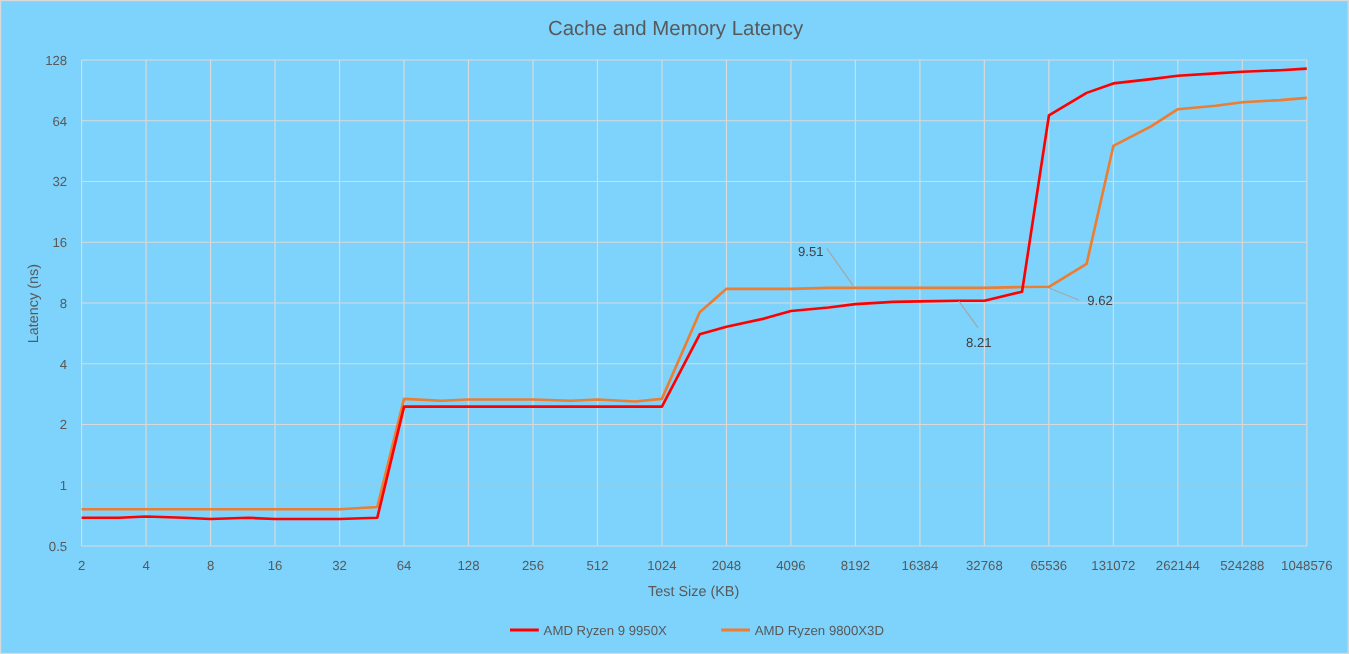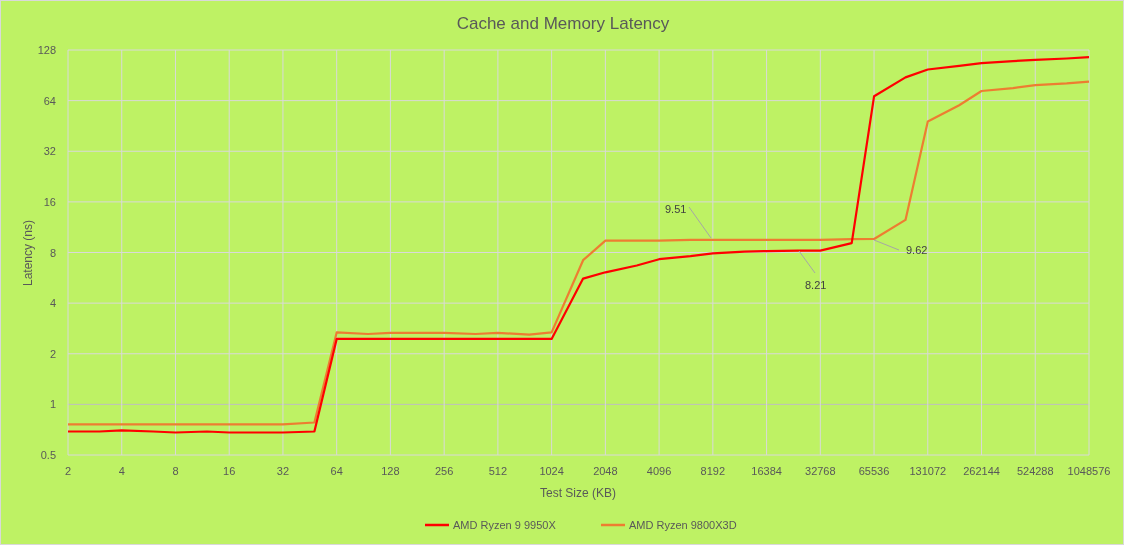--- a/index.html
+++ b/index.html
@@ -1,17 +1,17 @@
 <!DOCTYPE html>
 <html><head>
 <meta charset="utf-8">
 <style>
   html,body{margin:0;padding:0;background:#fff;}
   body{width:1124px;height:545px;overflow:hidden;font-family:"Liberation Sans",sans-serif;}
-  .frame{position:absolute;left:0;top:0;width:1122px;height:543px;border:1px solid #d9d9d9;background:#bef264;}
+  .frame{position:absolute;left:0;top:0;width:1122px;height:543px;border:1px solid #d9d9d9;background:#7dd3fc;}
   svg text{font-family:"Liberation Sans",sans-serif;}
 </style>
 </head>
 <body>
 
 <div class="frame">
   <svg id="chart" width="1124" height="545">
     <text id="title" x="562" y="28" text-anchor="middle" font-size="17" fill="#595959">Cache and Memory Latency</text>
     <g id="grid">
         <line x1="67" x2="1088" y1="454" y2="454" stroke="#d9d9d9" stroke-width="1"></line>

